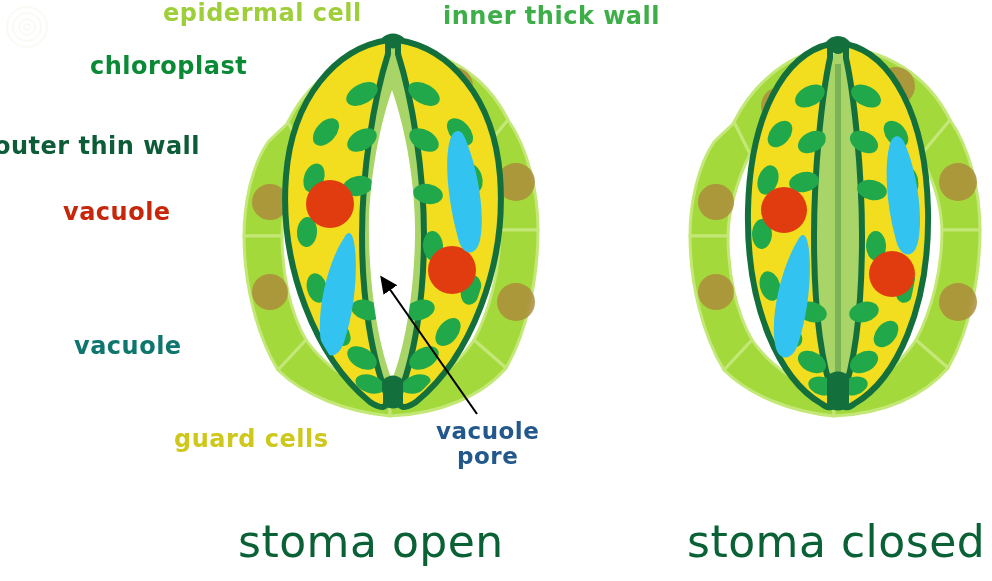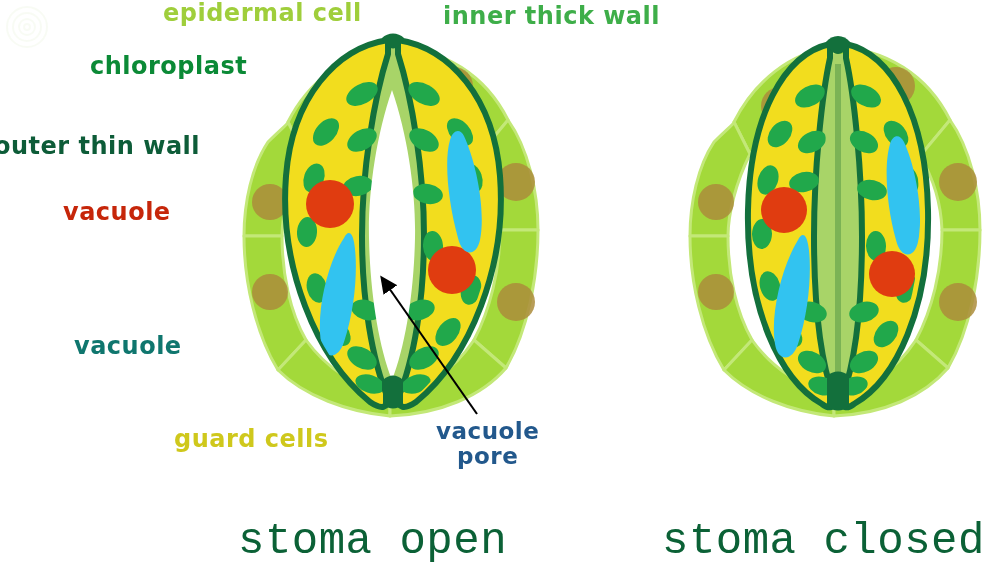--- a/index.html
+++ b/index.html
@@ -47,24 +47,23 @@
     line-height: 1.1;
   }
 
   .caption {
     position: absolute;
     font-size: 44px;
     font-weight: 400;
     color: #0b6136;
     white-space: nowrap;
     letter-spacing: 0.5px;
-    font-family: Liberation Mono, monospace;
   }
   .caption.c-open   { left: 238px; top: 516px; }
-  .caption.c-closed { left: 662px; top: 516px; }
+  .caption.c-closed { left: 687px; top: 516px; }
 
   
   .diagram {
     position: absolute;
     top: 24px;
   }
   .diagram.d-open   { left: 186px; width: 420px; height: 400px; }
   .diagram.d-closed { left: 638px; width: 400px; height: 400px; }
 
   .arrow-layer {

